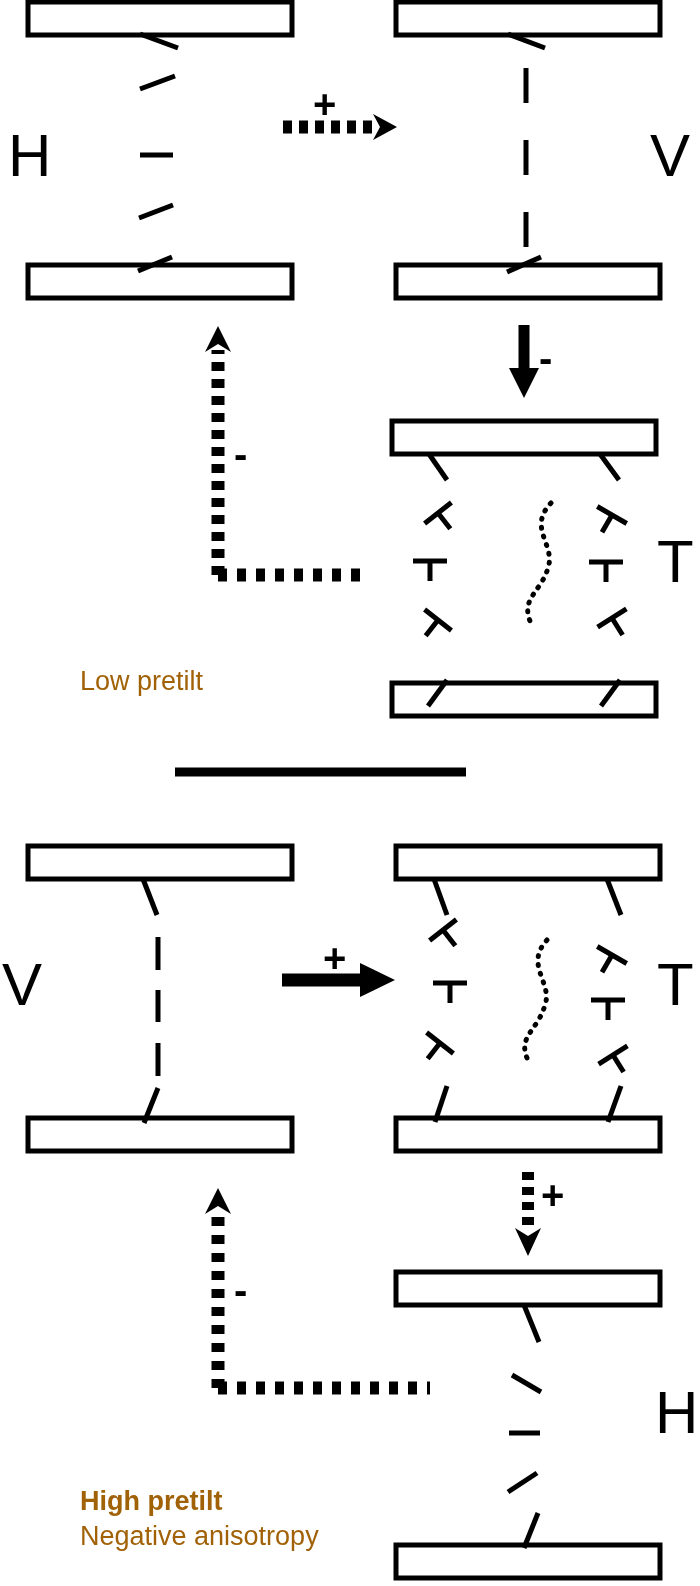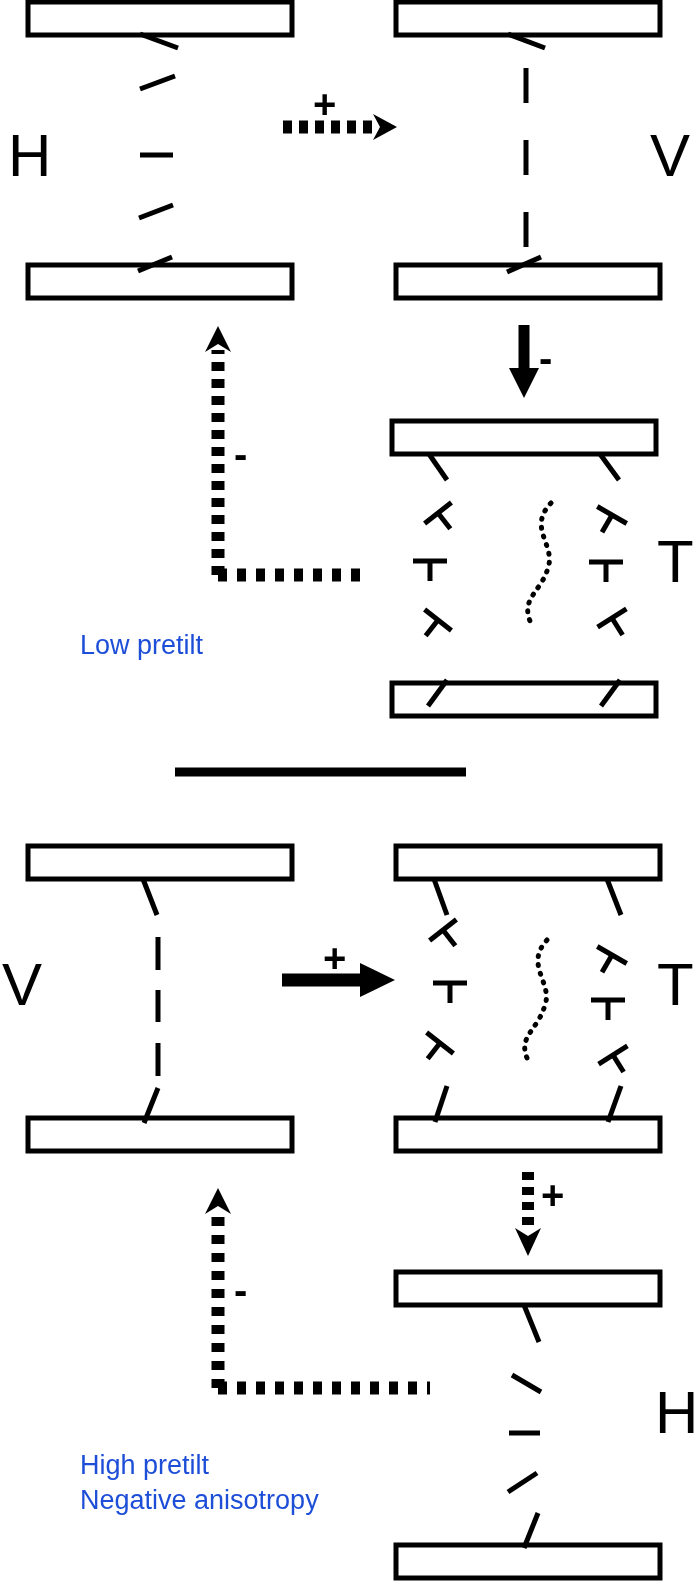--- a/index.html
+++ b/index.html
@@ -19,23 +19,24 @@
   }
   #figure svg {
     position: absolute;
     left: 0;
     top: 0;
   }
   .cap {
     position: absolute;
     font-family: "Liberation Sans", sans-serif;
     font-size: 27px;
-    color: #1d4ed8;
+    color: #a16207;
     white-space: nowrap;
     line-height: 1.3;
+    margin-top: 36px;
   }
   .statelabel {
     position: absolute;
     font-family: "Liberation Sans", sans-serif;
     font-size: 60px;
     color: #000000;
     line-height: 1;
   }
   .signlabel {
     position: absolute;
@@ -250,16 +251,16 @@
   <div class="signlabel" style="left:234px; top:434px;">-</div>
 
   <div class="signlabel" style="left:323px; top:938px;">+</div>
 
   <div class="signlabel" style="left:541px; top:1175px;">+</div>
 
   <div class="signlabel" style="left:234px; top:1270px;">-</div>
 
   <div class="cap" style="left:80px; top:628px;">Low pretilt</div>
 
-  <div class="cap" style="left:80px; top:1448px;">High pretilt</div>
+  <div class="cap" style="left:80px; top:1448px;font-weight:bold;">High pretilt</div>
   <div class="cap" style="left:80px; top:1483px;text-align:center;">Negative anisotropy</div>
 
 </div>
 
 </body></html>

